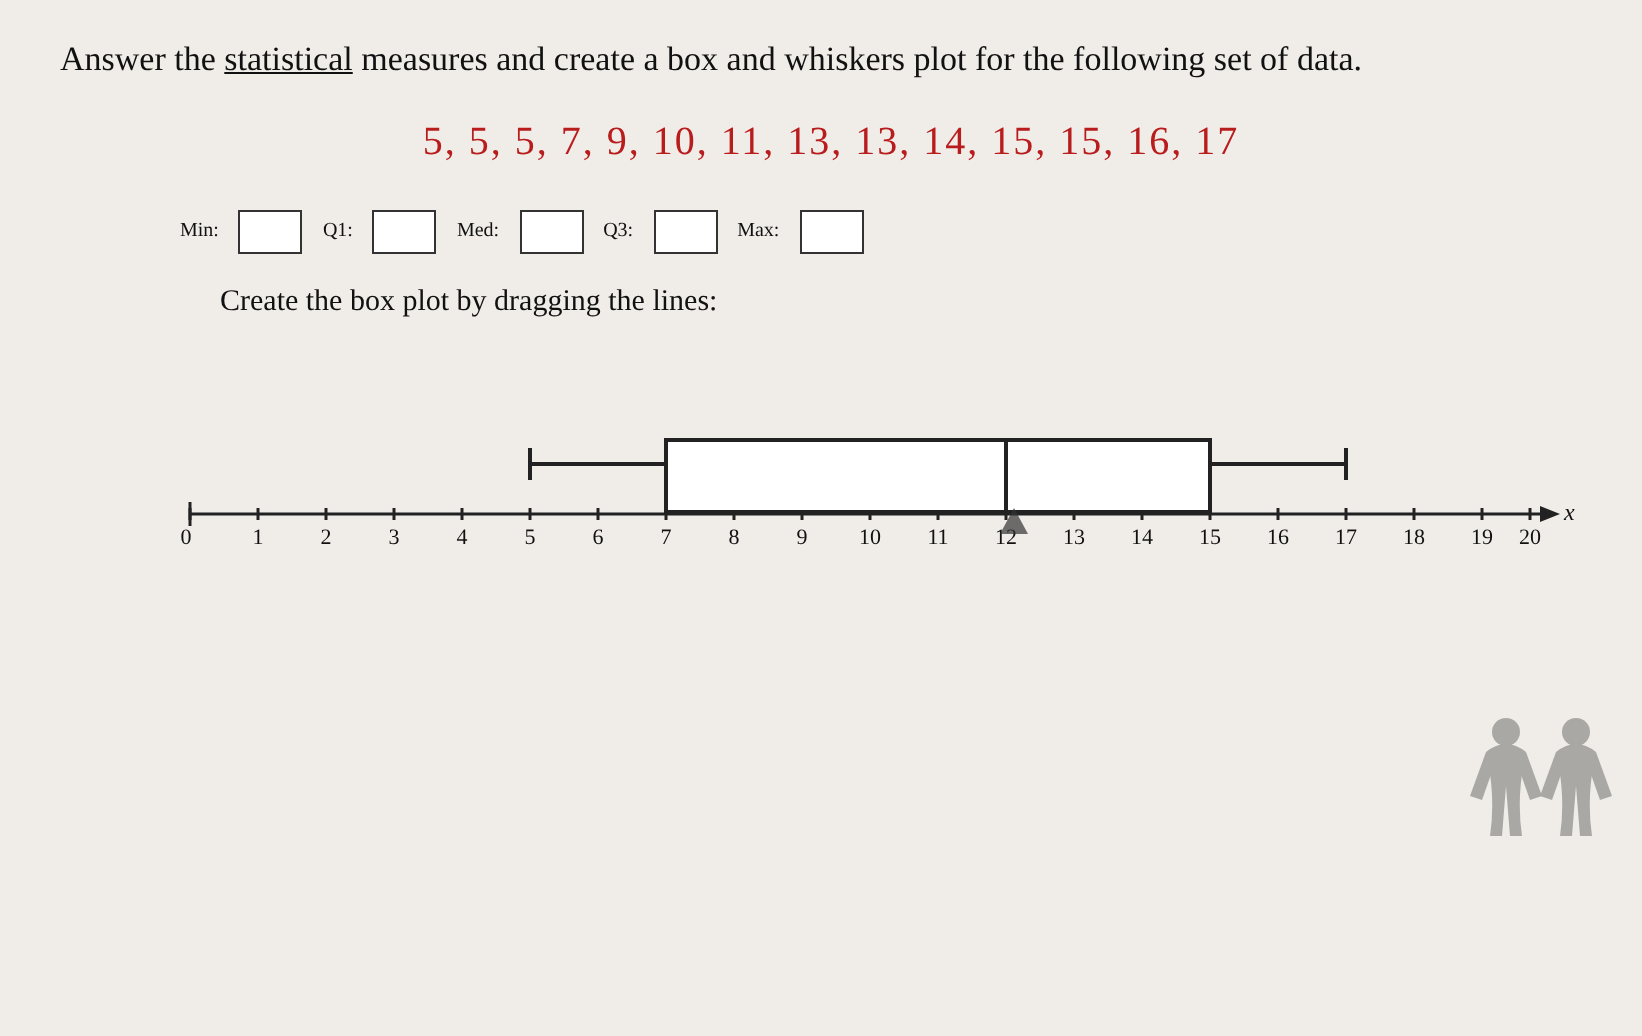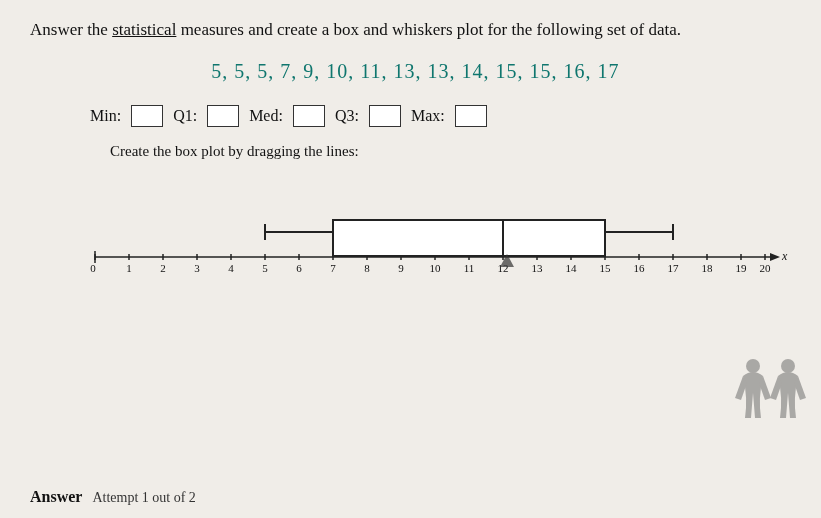--- a/index.html
+++ b/index.html
@@ -27,34 +27,34 @@
     }
 
     .instruction-text .underline {
       text-decoration: underline;
     }
 
     .data-set {
       font-size: 20px;
       text-align: center;
       margin-bottom: 22px;
-      color: #0f766e;
+      color: #b91c1c;
       letter-spacing: 1px;
     }
 
     .stats-row {
       display: flex;
       align-items: center;
       gap: 10px;
       margin-left: 60px;
       margin-bottom: 16px;
     }
 
     .stat-label {
-      font-size: 16px;
+      font-size: 10px;
       color: #111;
     }
 
     .stat-box {
       width: 32px;
       height: 22px;
       border: 1.5px solid #333;
       background: white;
       display: inline-block;
     }
@@ -222,24 +222,20 @@
 
       <line x1="535" y1="60" x2="603" y2="60" stroke="#222" stroke-width="2"></line>
 
       <line x1="603" y1="52" x2="603" y2="68" stroke="#222" stroke-width="2"></line>
 
       <polygon points="437,82 444,95 430,95" fill="#333" opacity="0.7"></polygon>
 
     </svg>
   </div>
 
-  <div class="answer-row">
-    <span class="answer-label">Answer</span>
-    <span class="attempt-text">Attempt 1 out of 2</span>
-  </div>
 
   <svg class="decorative-right" viewBox="0 0 80 120" xmlns="http://www.w3.org/2000/svg" style="position:absolute;right:8px;bottom:50px;opacity:0.45;">
 
     <circle cx="20" cy="18" r="7" fill="#555"></circle>
     <path d="M10,28 Q15,50 12,70 L18,70 L20,45 L22,70 L28,70 Q25,50 30,28 Q25,24 20,24 Q15,24 10,28Z" fill="#555"></path>
     <path d="M10,28 L2,50 L8,52 L14,35" fill="#555"></path>
     <path d="M30,28 L38,50 L32,52 L26,35" fill="#555"></path>
 
     <circle cx="55" cy="18" r="7" fill="#555"></circle>
     <path d="M45,28 Q50,50 47,70 L53,70 L55,45 L57,70 L63,70 Q60,50 65,28 Q60,24 55,24 Q50,24 45,28Z" fill="#555"></path>

